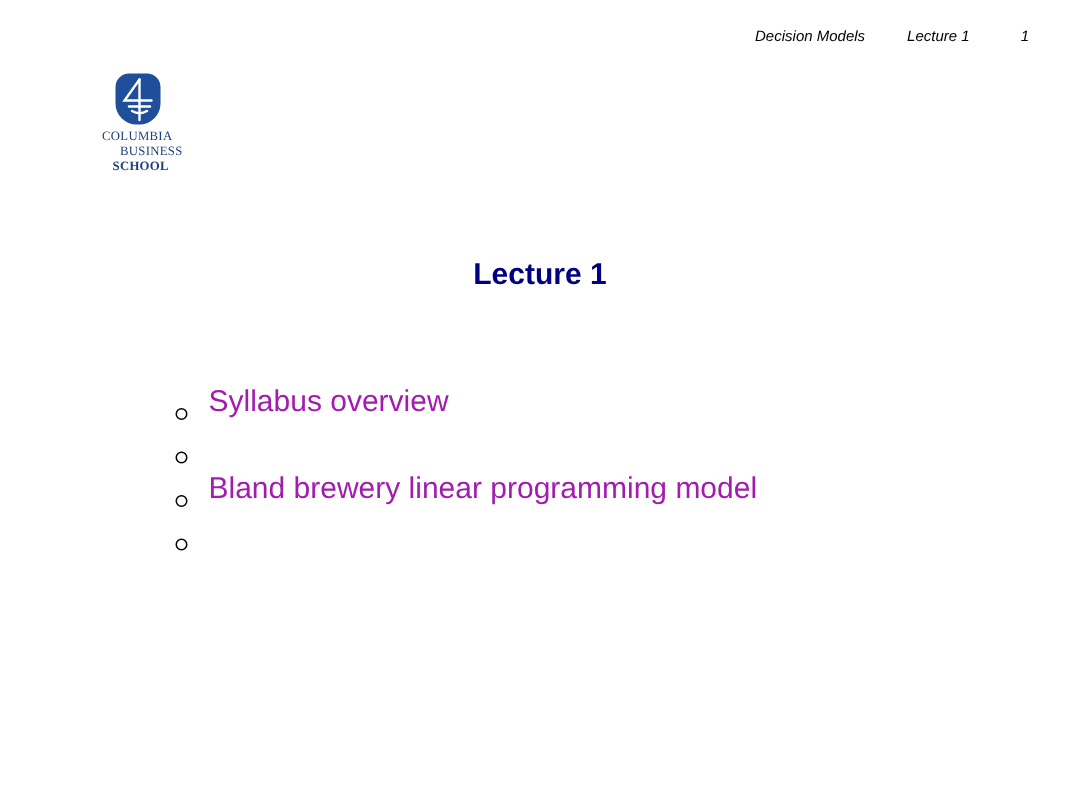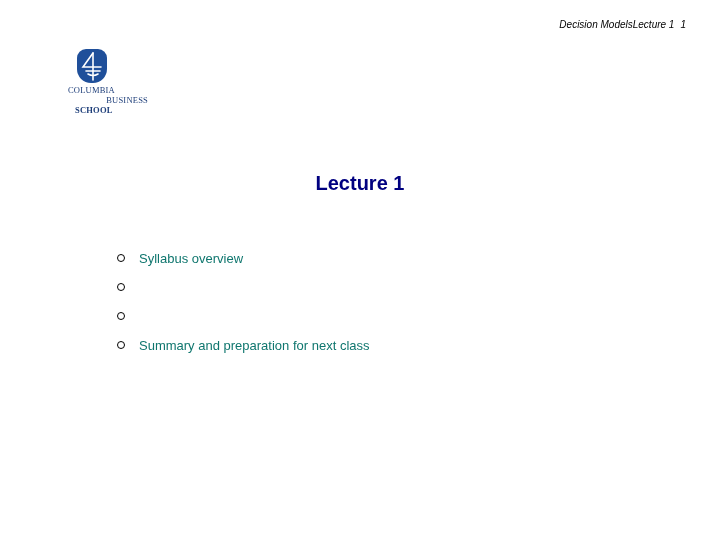--- a/index.html
+++ b/index.html
@@ -3,48 +3,48 @@
   <meta charset="utf-8">
   <style>
     html, body { margin: 0; padding: 0; }
     body {
       width: 720px; height: 540px; background: #ffffff; position: relative; overflow: hidden;
       font-family: "Liberation Sans", sans-serif;
     }
     .header {
       position: absolute; top: 19px; right: 34px;
       font-family: "Liberation Sans", sans-serif; font-style: italic; font-size: 10px; color: #000;
-      display: flex; gap: 0;
+      display: flex; gap: 28px;
     }
     .header .page { margin-left: 6px; }
     .logo {
       position: absolute; left: 68px; top: 49px; width: 80px;
     }
     .shield {
       margin-left: 9px; width: 30px; height: 34px; background: #1f4f9a;
       border-radius: 9px 9px 14px 14px; position: relative;
     }
     .shield svg { position: absolute; left: 0; top: 0; }
     .school-name {
       font-family: "Liberation Serif", serif; font-size: 8.5px; color: #1f3f7a; line-height: 10px; margin-top: 2px;
       letter-spacing: 0.2px;
     }
     .school-name .l1 { display: block; padding-left: 0; }
-    .school-name .l2 { display: block; padding-left: 12px; text-align: right; }
+    .school-name .l2 { display: block; padding-left: 12px; }
     .school-name .l3 { display: block; padding-left: 7px; font-weight: bold; }
     .title {
       position: absolute; left: 0; right: 0; top: 172px; text-align: center;
       font-family: "Liberation Sans", sans-serif; font-weight: bold; font-size: 20px; color: #000080;
     }
     .bullets {
       position: absolute; left: 117px; top: 251px; margin: 0; padding: 0; list-style: none;
     }
     .bullets li {
-      display: flex; align-items: flex-start; height: 29px;
-      font-size: 13px; color: #0f766e;
+      display: flex; align-items: flex-end; height: 29px;
+      font-size: 20px; color: #a21caf;
     }
     .bullets .marker {
       width: 8px; height: 8px; border: 1.6px solid #000; border-radius: 50%;
       margin-right: 14px; box-sizing: border-box; margin-top: 3px;
     }
   </style>
 </head>
 <body>
 
 <div class="header">
@@ -76,18 +76,18 @@
 <ul class="bullets">
   <li>
     <span class="marker"></span>
     <span>Syllabus overview</span>
   </li>
   <li>
     <span class="marker"></span>
   </li>
   <li>
     <span class="marker"></span>
+    <span>Bland brewery linear programming model</span>
   </li>
   <li>
     <span class="marker"></span>
-    <span>Summary and preparation for next class</span>
   </li>
 </ul>
 
 </body></html>

